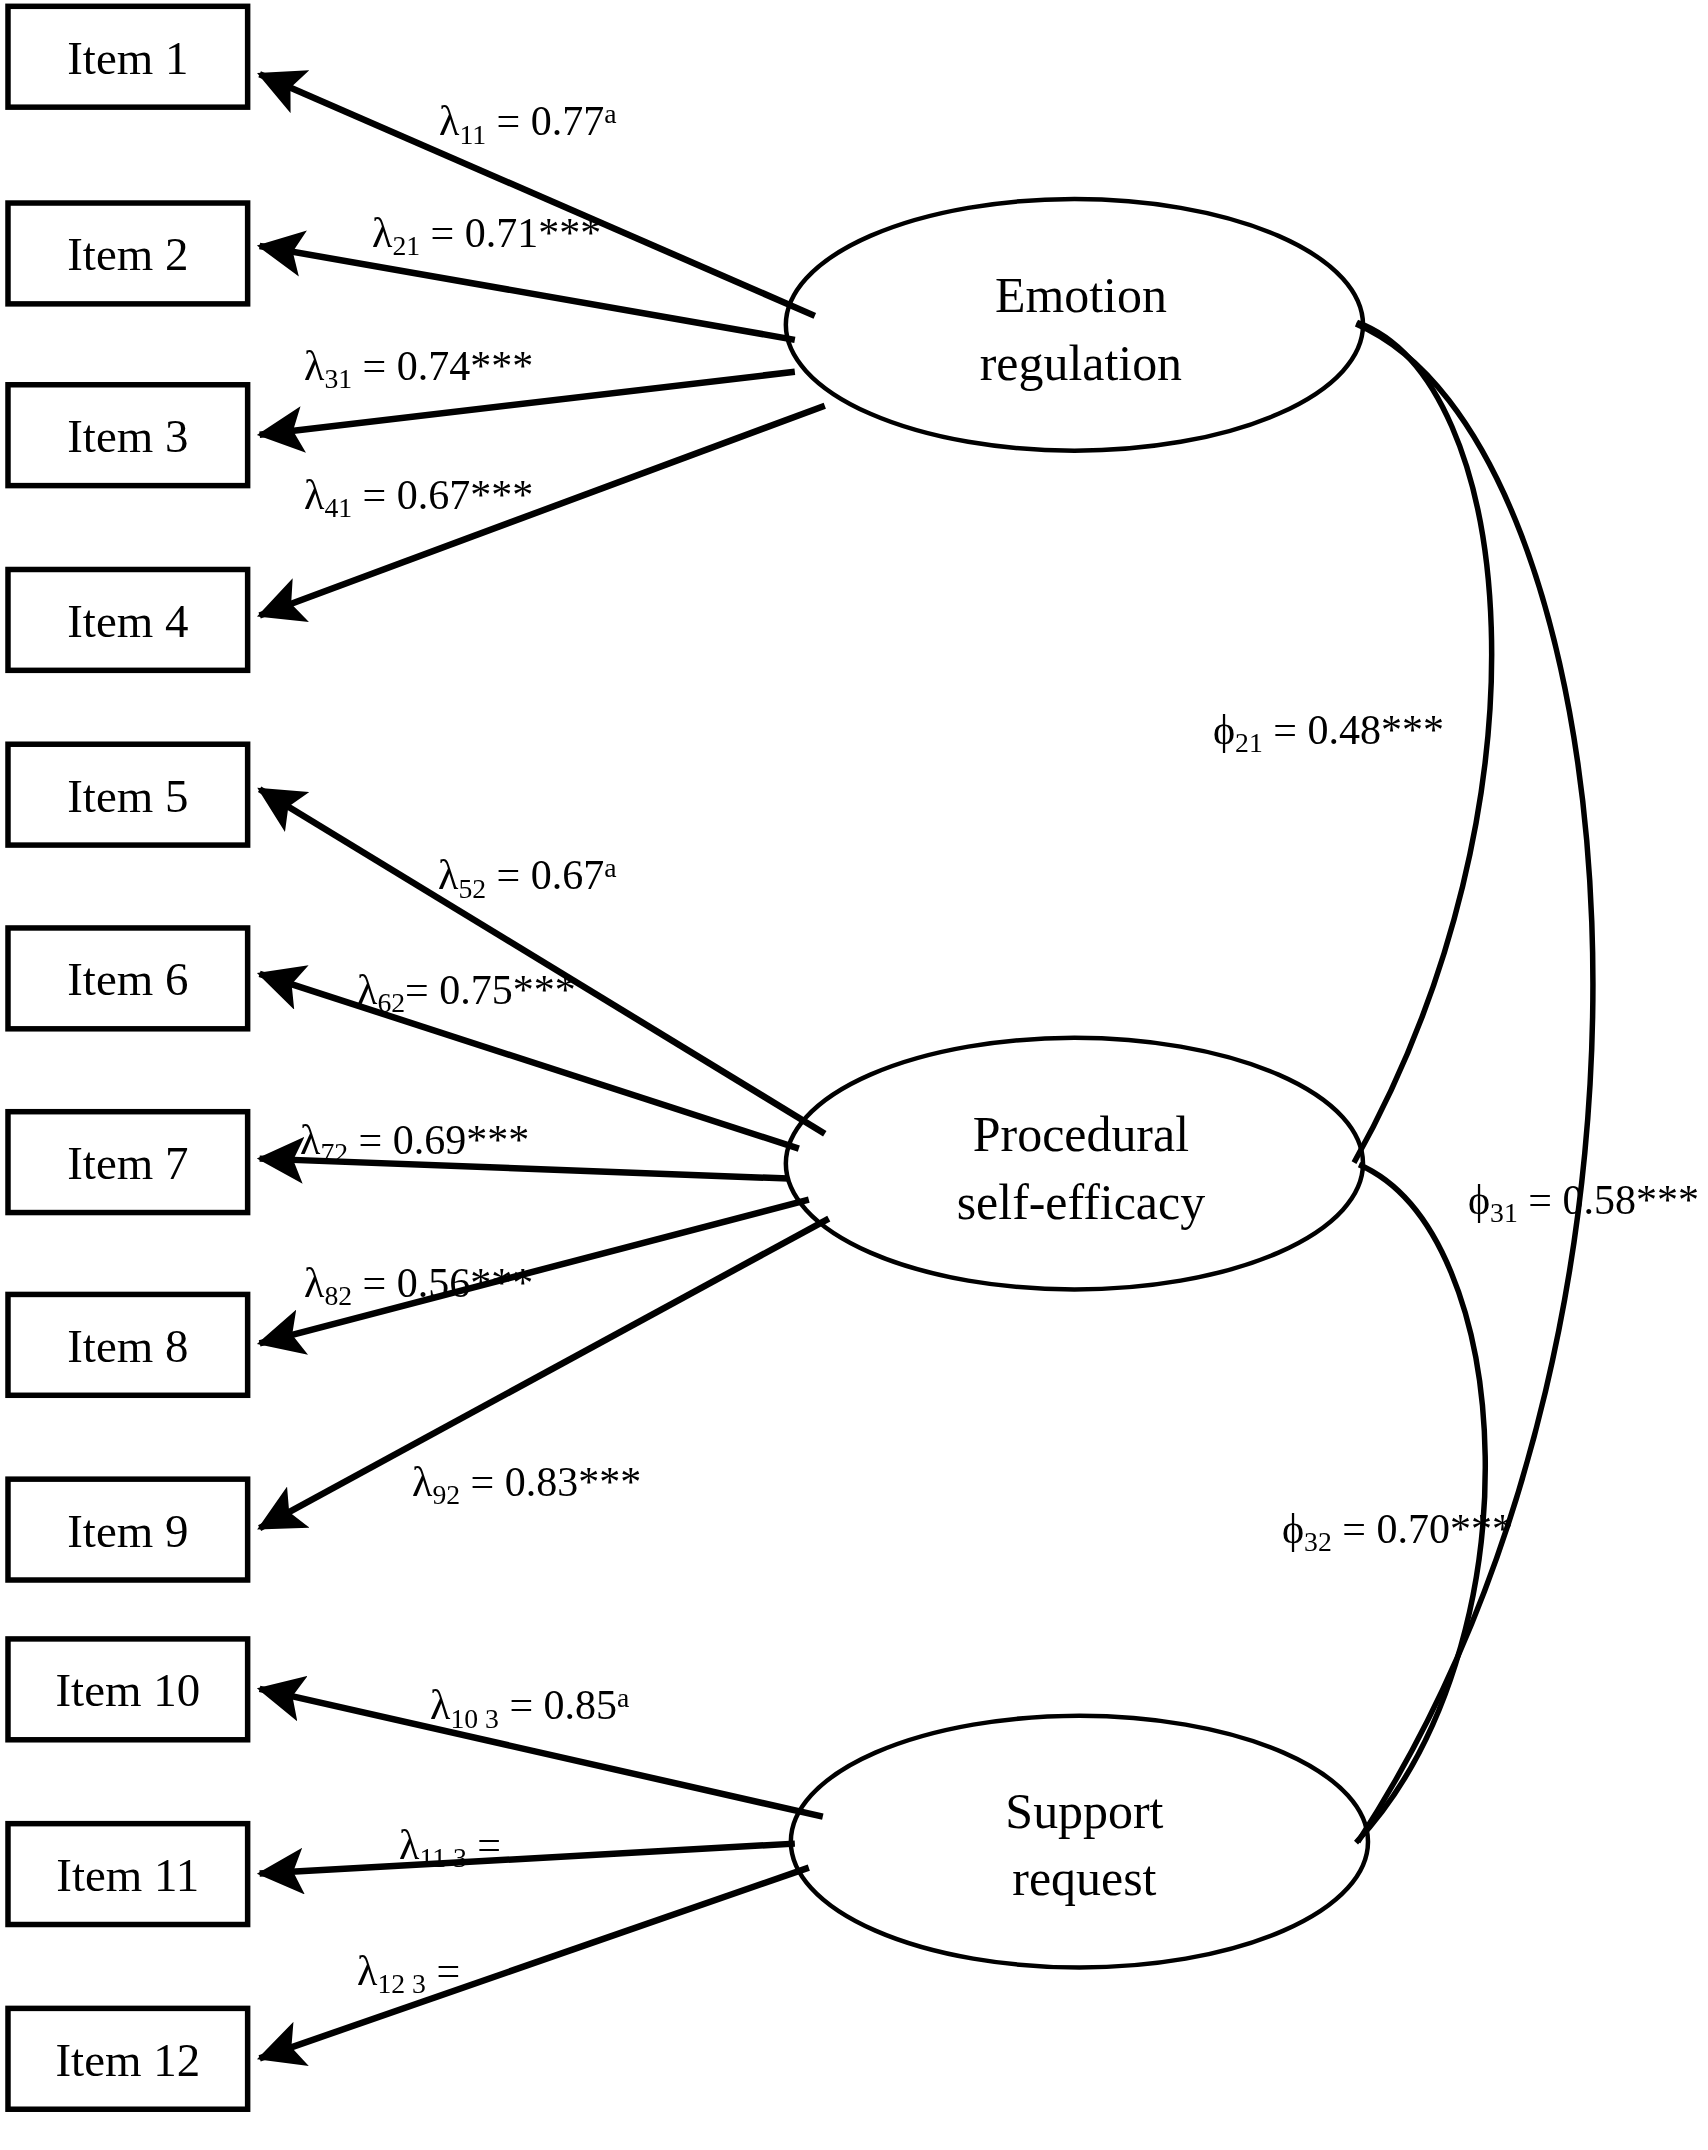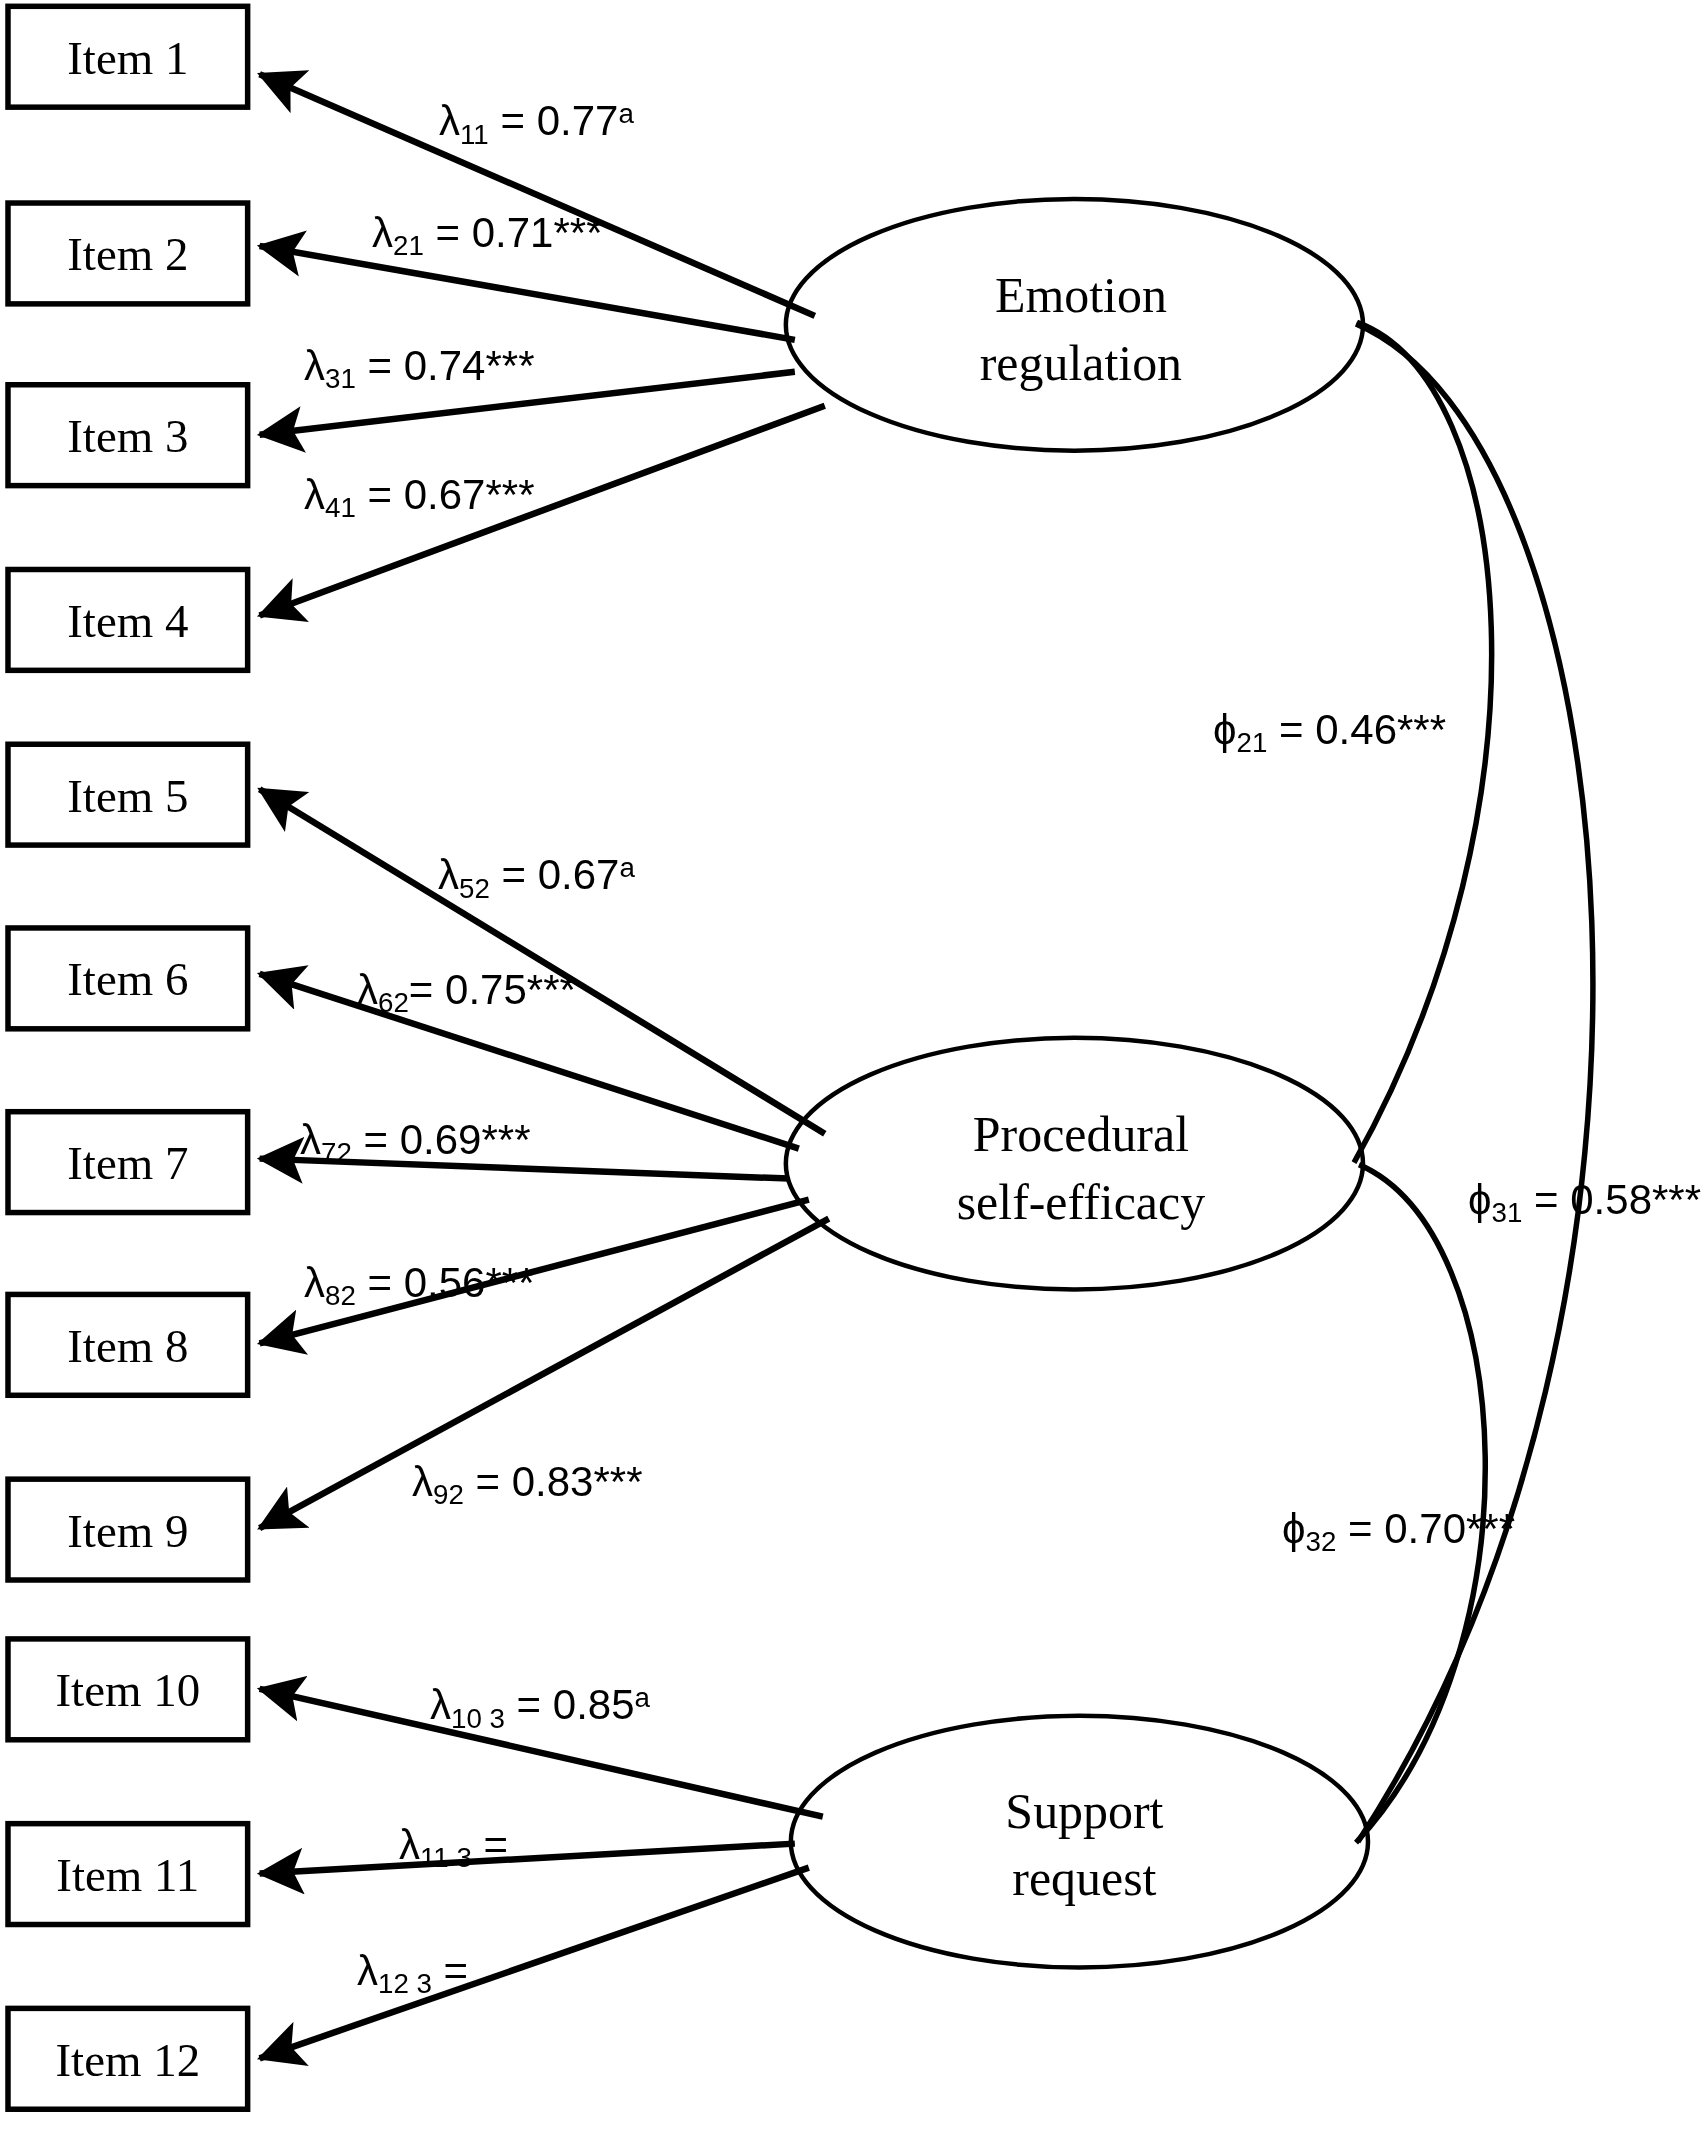--- a/index.html
+++ b/index.html
@@ -54,21 +54,21 @@
     fill: #000000;
     text-anchor: middle;
     font-family: "Liberation Serif", "DejaVu Serif", serif;
   }
   .coef-label {
     position: absolute;
     font-size: 42px;
     color: #000000;
     white-space: nowrap;
     line-height: 1;
-    font-family: Liberation Sans, sans-serif;
+    font-family: Liberation Serif, serif;
   }
   .coef-label .sub {
     font-size: 0.66em;
     vertical-align: -0.30em;
   }
   .coef-label .sup {
     font-size: 0.66em;
     vertical-align: 0.45em;
   }
 </style>
@@ -153,18 +153,18 @@
   <div class="coef-label" style="left:438px;  top:854px;"><span>λ</span><span class="sub">52</span><span> = </span><span>0.67</span><span class="sup">a</span></div>
   <div class="coef-label" style="left:357px;  top:969px;"><span>λ</span><span class="sub">62</span><span>= </span><span>0.75</span><span>***</span></div>
   <div class="coef-label" style="left:300px;  top:1119px;"><span>λ</span><span class="sub">72</span><span> = </span><span>0.69</span><span>***</span></div>
   <div class="coef-label" style="left:304px;  top:1262px;"><span>λ</span><span class="sub">82</span><span> = </span><span>0.56</span><span>***</span></div>
   <div class="coef-label" style="left:412px;  top:1461px;"><span>λ</span><span class="sub">92</span><span> = </span><span>0.83</span><span>***</span></div>
 
   <div class="coef-label" style="left:430px;  top:1684px;"><span>λ</span><span class="sub">10 3</span><span> = </span><span>0.85</span><span class="sup">a</span></div>
   <div class="coef-label" style="left:399px;  top:1824px;"><span>λ</span><span class="sub">11 3</span><span> =</span></div>
   <div class="coef-label" style="left:357px;  top:1950px;"><span>λ</span><span class="sub">12 3</span><span> =</span></div>
 
-  <div class="coef-label" style="left:1213px; top:709px;"><span>ϕ</span><span class="sub">21</span><span> = </span><span>0.46</span><span>***</span></div>
+  <div class="coef-label" style="left:1213px; top:709px;"><span>ϕ</span><span class="sub">21</span><span> = </span><span>0.48</span><span>***</span></div>
   <div class="coef-label" style="left:1238px; top:1508px;margin-left:44px;"><span>ϕ</span><span class="sub">32</span><span> = </span><span>0.70</span><span>***</span></div>
   <div class="coef-label" style="left:1468px; top:1179px;"><span>ϕ</span><span class="sub">31</span><span> = </span><span>0.58</span><span>***</span></div>
 
 </div>
 
 
 </body></html>

